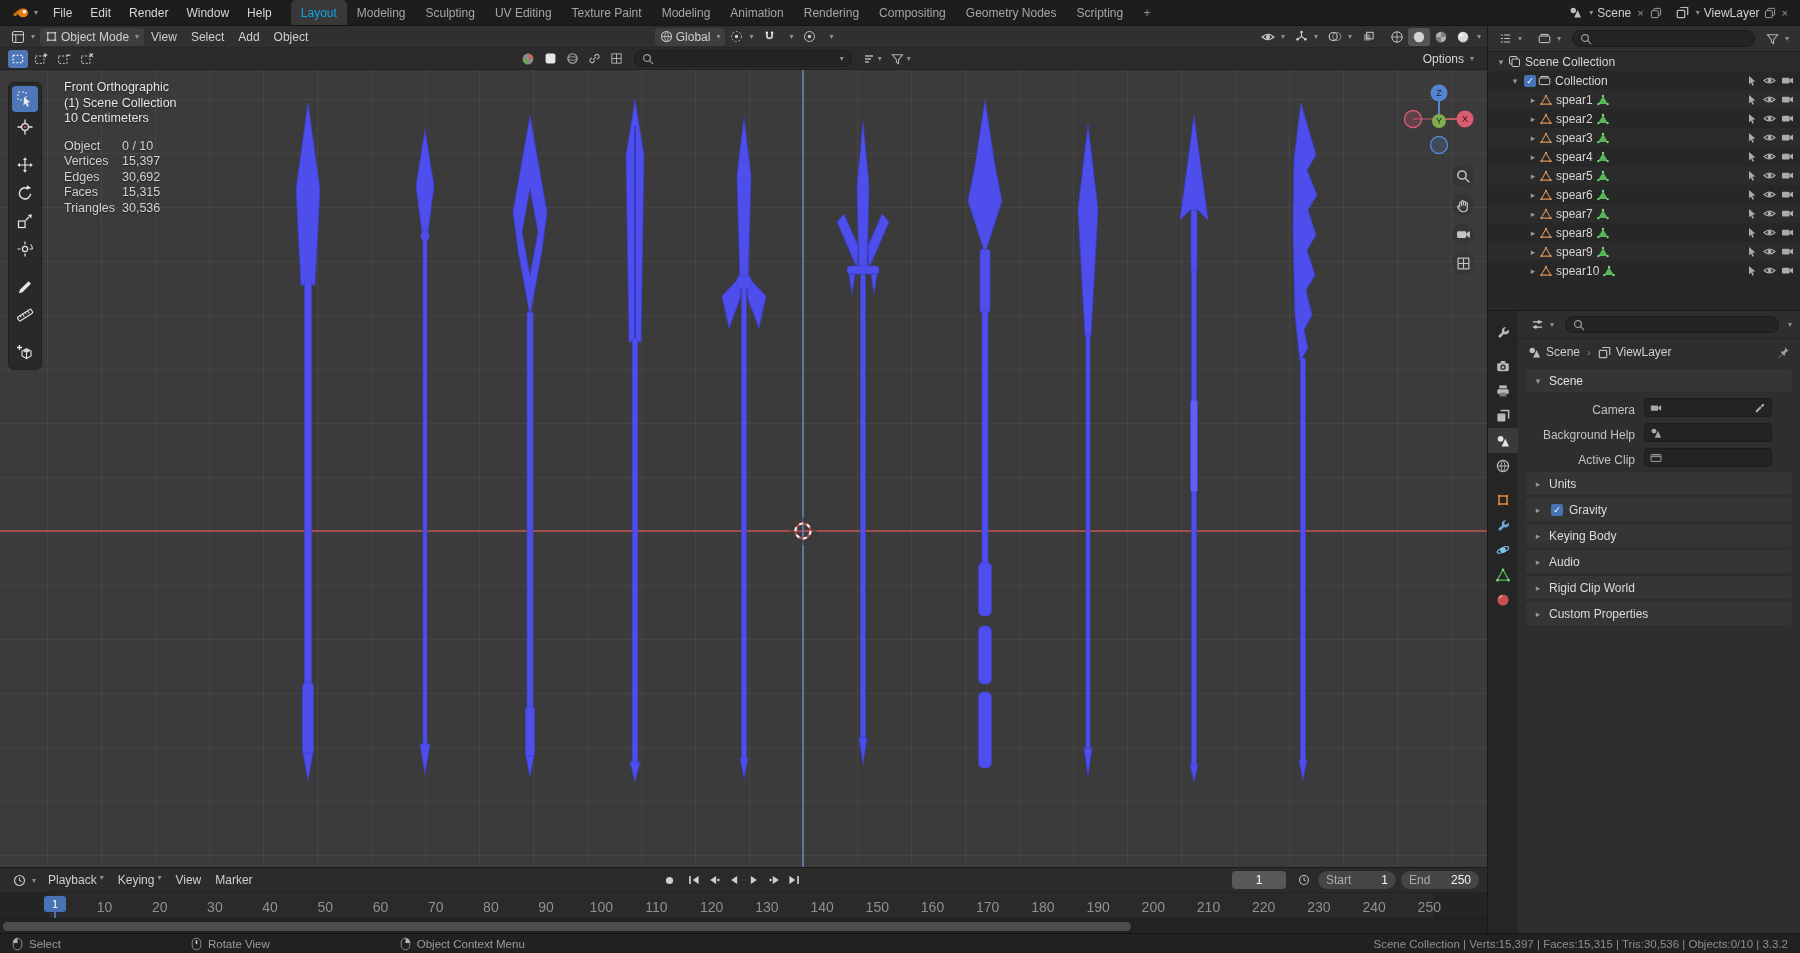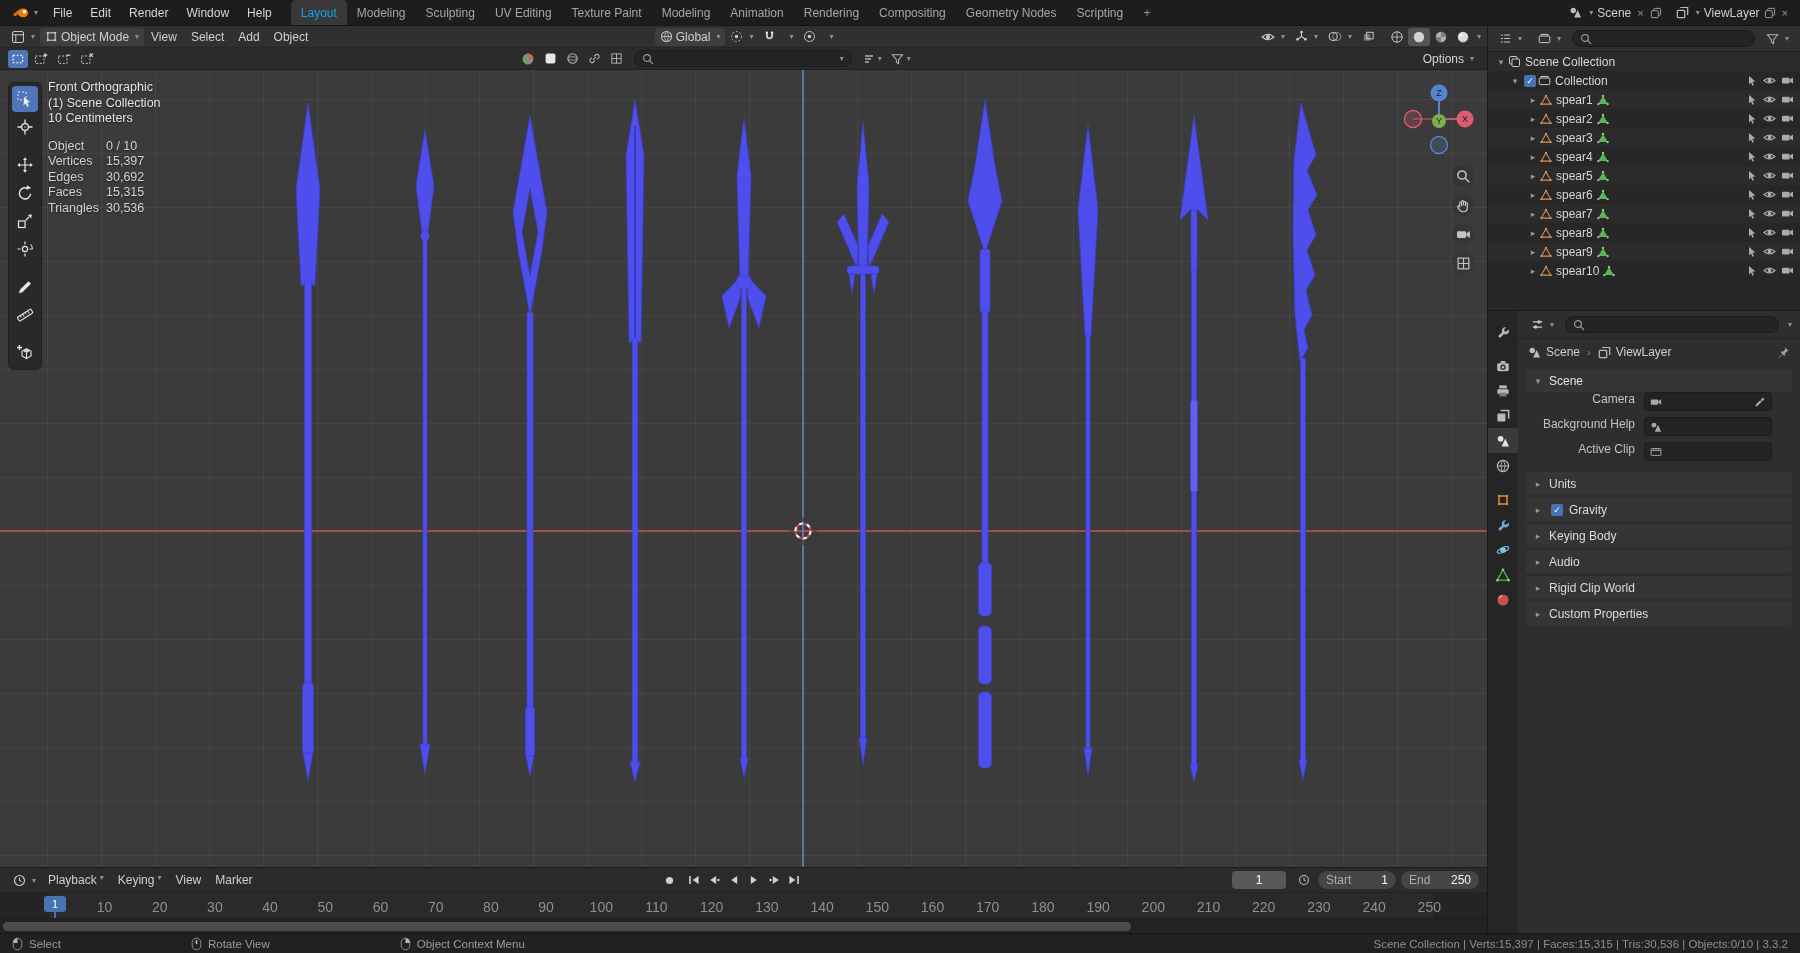--- a/index.html
+++ b/index.html
@@ -45,21 +45,21 @@
   .tsp-a{flex:1}.tsp-b{flex:1.2}
   .search{display:flex;align-items:center;gap:5px;background:#242424;border:1px solid #1b1b1b;border-radius:10px;height:17px;padding:0 7px;color:#9a9a9a}
 
   
   #viewport{position:relative;flex:1;overflow:hidden;background-color:#3b3b3b;
     background-image:linear-gradient(rgba(255,255,255,.05) 1px,transparent 1px),linear-gradient(90deg,rgba(255,255,255,.05) 1px,transparent 1px);
     background-size:54px 54px;background-position:47px 29px}
   #axis-x{position:absolute;left:0;right:0;top:460px;height:2px;background:rgba(178,82,82,.85)}
   #axis-z{position:absolute;top:0;bottom:0;left:802px;width:2px;background:rgba(100,132,188,.8)}
   #spears-layer{position:absolute;left:0;top:0}
-  #vp-overlay{position:absolute;left:48px;top:10px;font-size:12.5px;color:#e4e4e4;line-height:15.5px;text-shadow:0 1px 2px rgba(0,0,0,.45)}
+  #vp-overlay{position:absolute;left:64px;top:10px;font-size:12.5px;color:#e4e4e4;line-height:15.5px;text-shadow:0 1px 2px rgba(0,0,0,.45)}
   #overlay-stats{margin-top:12px;color:#d2d2d2}
   .stat-row{display:flex}
   .stat-label{width:58px}
   #vp-toolbar{position:absolute;left:8px;top:12px;width:34px;background:rgba(41,41,41,.96);border:1px solid #202020;border-radius:6px;padding:3px;display:flex;flex-direction:column;gap:2px}
   .tool-btn{width:26px;height:26px;border-radius:4px;display:flex;align-items:center;justify-content:center}
   .tool-btn.active{background:#4f76b8}
   .tool-btn.gap{margin-top:10px}
   #nav-gizmo{position:absolute;left:1399px;top:9px}
   #vp-side-icons{position:absolute;left:1452px;top:95px;display:flex;flex-direction:column;gap:7px}
   .side-btn{width:22px;height:22px;border-radius:11px;display:flex;align-items:center;justify-content:center;background:rgba(0,0,0,.10)}
@@ -80,21 +80,21 @@
   .ptab{width:30px;height:25px;display:flex;align-items:center;justify-content:center}
   .ptab.active{background:#3a3a3a}
   .ptab.gap{margin-top:9px}
   #prop-main{flex:1;display:flex;flex-direction:column;font-size:12px;min-width:0}
   #prop-search-row{flex:none;height:28px;display:flex;align-items:center;gap:6px;padding:0 8px;border-bottom:1px solid #242424}
   #prop-breadcrumb{flex:none;height:26px;display:flex;align-items:center;gap:5px;padding:0 10px;color:#cfcfcf}
   .crumb-sep{color:#8a8a8a;font-size:11px;margin:0 2px}
   .panel{background:#353535;border-radius:3px;margin:3px 8px 0;height:23px;display:flex;align-items:center;gap:4px;padding:0 5px;color:#dcdcdc}
   #scene-panel{margin:4px 8px 2px}
   #scene-panel .panel-head{background:#353535;border-radius:3px;height:23px;display:flex;align-items:center;gap:4px;padding:0 5px;color:#e2e2e2}
-  .prop-row{display:flex;align-items:flex-start;height:25px;padding-right:20px}
+  .prop-row{display:flex;align-items:flex-end;height:25px;padding-right:20px}
   .prop-label{flex:none;width:118px;text-align:right;color:#c2c2c2;padding-right:9px;white-space:nowrap}
   .prop-field{flex:1;height:19px;background:#232323;border:1px solid #1c1c1c;border-radius:4px;display:flex;align-items:center;gap:4px;padding:0 5px}
 
   
   #timeline{flex:none;height:66px;background:#2b2b2b;border-top:1px solid #1b1b1b;display:flex;flex-direction:column}
   #tl-header{flex:none;height:24px;display:flex;align-items:center;padding:0 8px;font-size:12px;color:#cfcfcf}
   #tl-header .menu-item{padding:0 7px;display:flex;align-items:flex-start}
   .pb-btn{width:19px;height:17px;display:flex;align-items:center;justify-content:center;border-radius:3px}
   .pb-group{display:flex;gap:1px;margin-left:6px}
   #frame-field{width:54px;height:18px;background:#585858;border-radius:4px;display:flex;align-items:center;justify-content:center;color:#fff;margin:0 8px}

